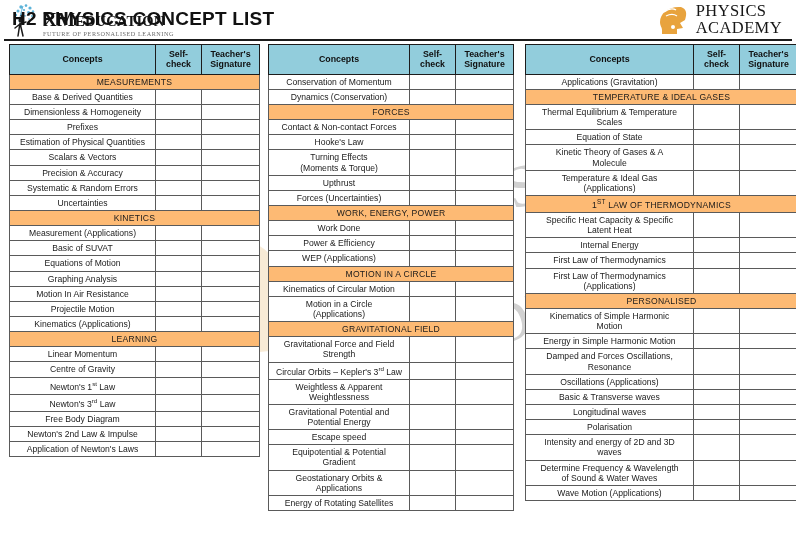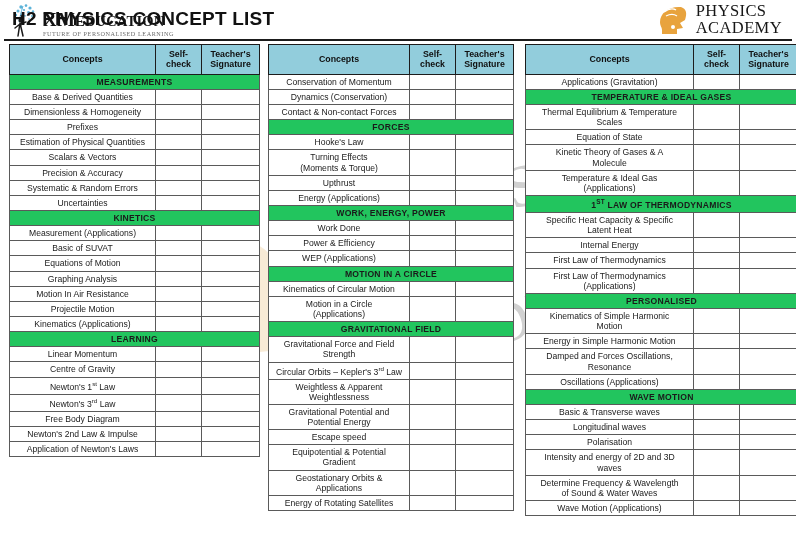--- a/index.html
+++ b/index.html
@@ -64,21 +64,21 @@
     font-size:8.6px;color:#1a1a1a;
     text-align:center;vertical-align:middle;
     padding:2px 2px;
     line-height:1.18;
   }
   table.cl th.hdr{
     background:#92cddc;font-weight:700;font-size:8.8px;color:#101010;
     padding:4px 2px;border:1px solid #1c1c1c;
   }
   td.sec{
-    background:#22c55e;color:#ffffff;font-weight:700;font-size:9.2px;
+    background:#fdba74;color:#ffffff;font-weight:400;font-size:9.2px;
     letter-spacing:.25px;padding:3px 2px;border:1px solid #1c1c1c;margin-left:43px;
   }
   td.sec sup{font-size:6.4px;vertical-align:super;}
   td.concept{text-align:center;padding:3px 4px;}
   td.concept sup{font-size:6.2px;vertical-align:super;}
   td.blank{background:#ffffff;}
 
   
   col.c-concept-1{width:146px;} col.c-self-1{width:46px;} col.c-sign-1{width:58px;}
   col.c-concept-2{width:141px;} col.c-self-2{width:46px;} col.c-sign-2{width:58px;}
@@ -307,44 +307,44 @@
               <td class="concept">Conservation of Momentum</td>
               <td class="blank"></td>
               <td class="blank"></td>
             </tr>
             <tr>
               <td class="concept">Dynamics (Conservation)</td>
               <td class="blank"></td>
               <td class="blank"></td>
             </tr>
             <tr>
+              <td class="sec" colspan="3">FORCES</td>
+            </tr>
+            <tr>
               <td class="concept">Contact &amp; Non-contact Forces</td>
               <td class="blank"></td>
               <td class="blank"></td>
             </tr>
             <tr>
-              <td class="sec" colspan="3">FORCES</td>
-            </tr>
-            <tr>
               <td class="concept">Hooke's Law</td>
               <td class="blank"></td>
               <td class="blank"></td>
             </tr>
             <tr>
               <td class="concept">Turning Effects<br>(Moments &amp; Torque)</td>
               <td class="blank"></td>
               <td class="blank"></td>
             </tr>
             <tr>
               <td class="concept">Upthrust</td>
               <td class="blank"></td>
               <td class="blank"></td>
             </tr>
             <tr>
-              <td class="concept">Energy (Applications)</td>
+              <td class="concept">Forces (Uncertainties)</td>
               <td class="blank"></td>
               <td class="blank"></td>
             </tr>
             <tr>
               <td class="sec" colspan="3">WORK, ENERGY, POWER</td>
             </tr>
             <tr>
               <td class="concept">Work Done</td>
               <td class="blank"></td>
               <td class="blank"></td>
@@ -502,23 +502,20 @@
               <td class="concept">Damped and Forces Oscillations,<br>Resonance</td>
               <td class="blank"></td>
               <td class="blank"></td>
             </tr>
             <tr>
               <td class="concept">Oscillations (Applications)</td>
               <td class="blank"></td>
               <td class="blank"></td>
             </tr>
             <tr>
-              <td class="sec" colspan="3">WAVE MOTION</td>
-            </tr>
-            <tr>
               <td class="concept">Basic &amp; Transverse waves</td>
               <td class="blank"></td>
               <td class="blank"></td>
             </tr>
             <tr>
               <td class="concept">Longitudinal waves</td>
               <td class="blank"></td>
               <td class="blank"></td>
             </tr>
             <tr>

